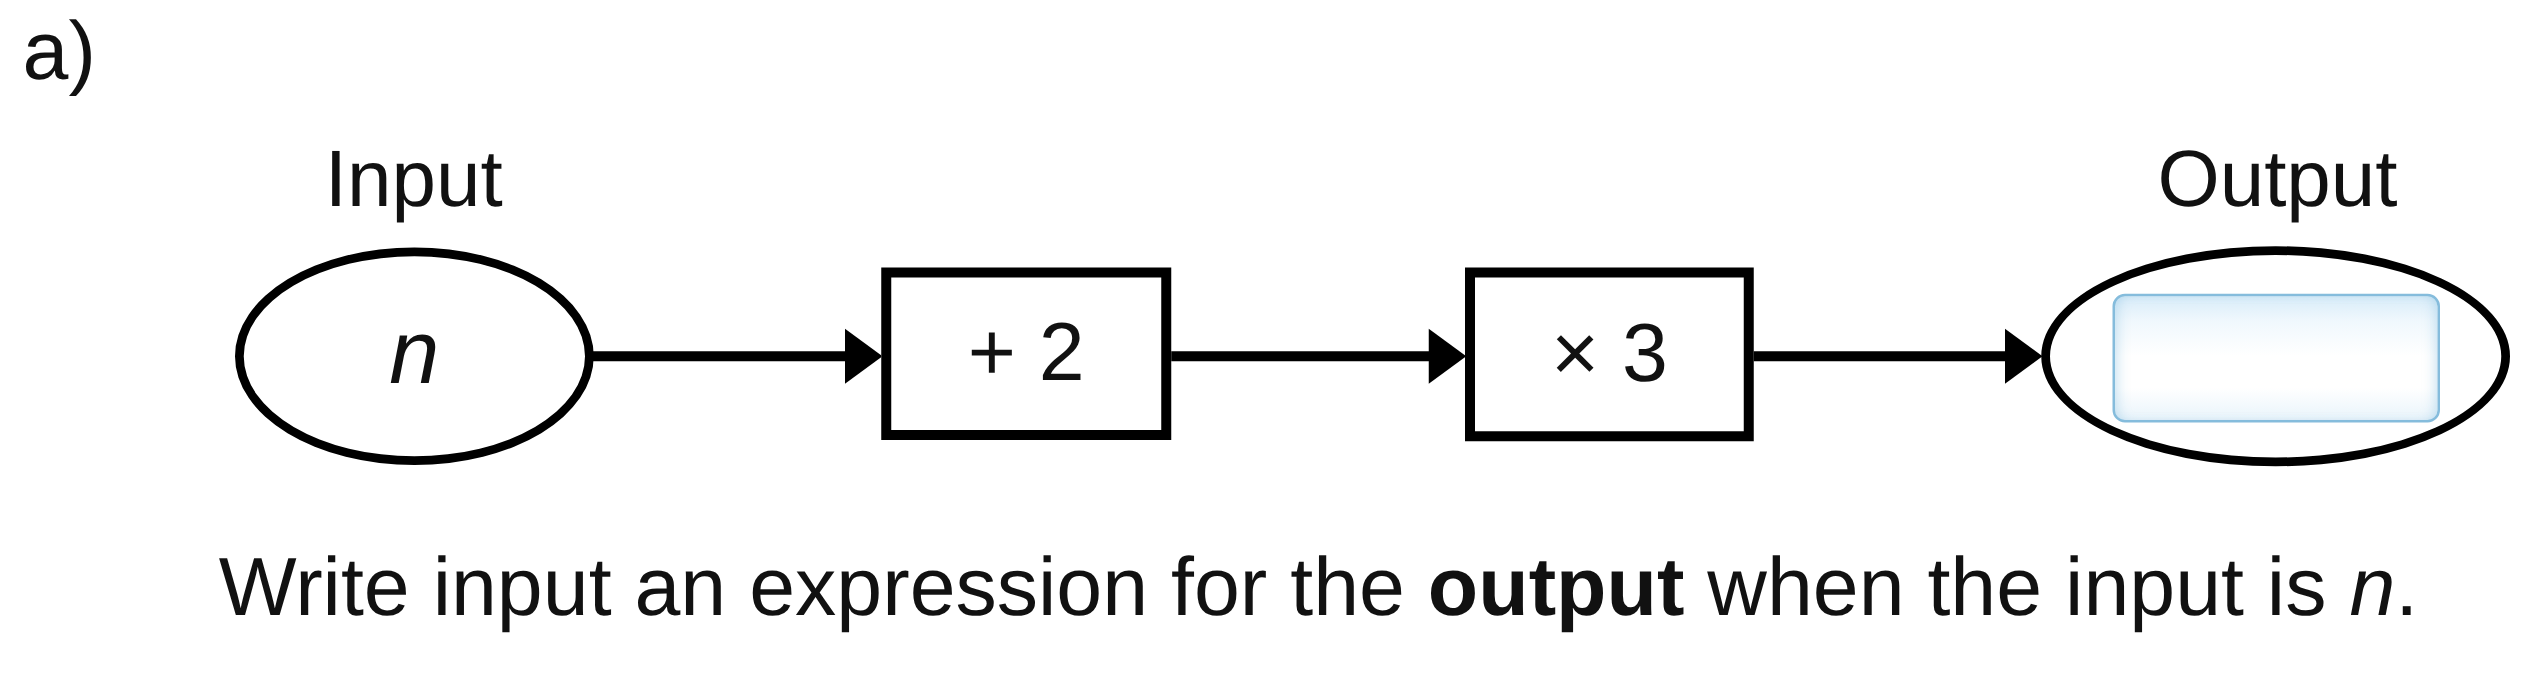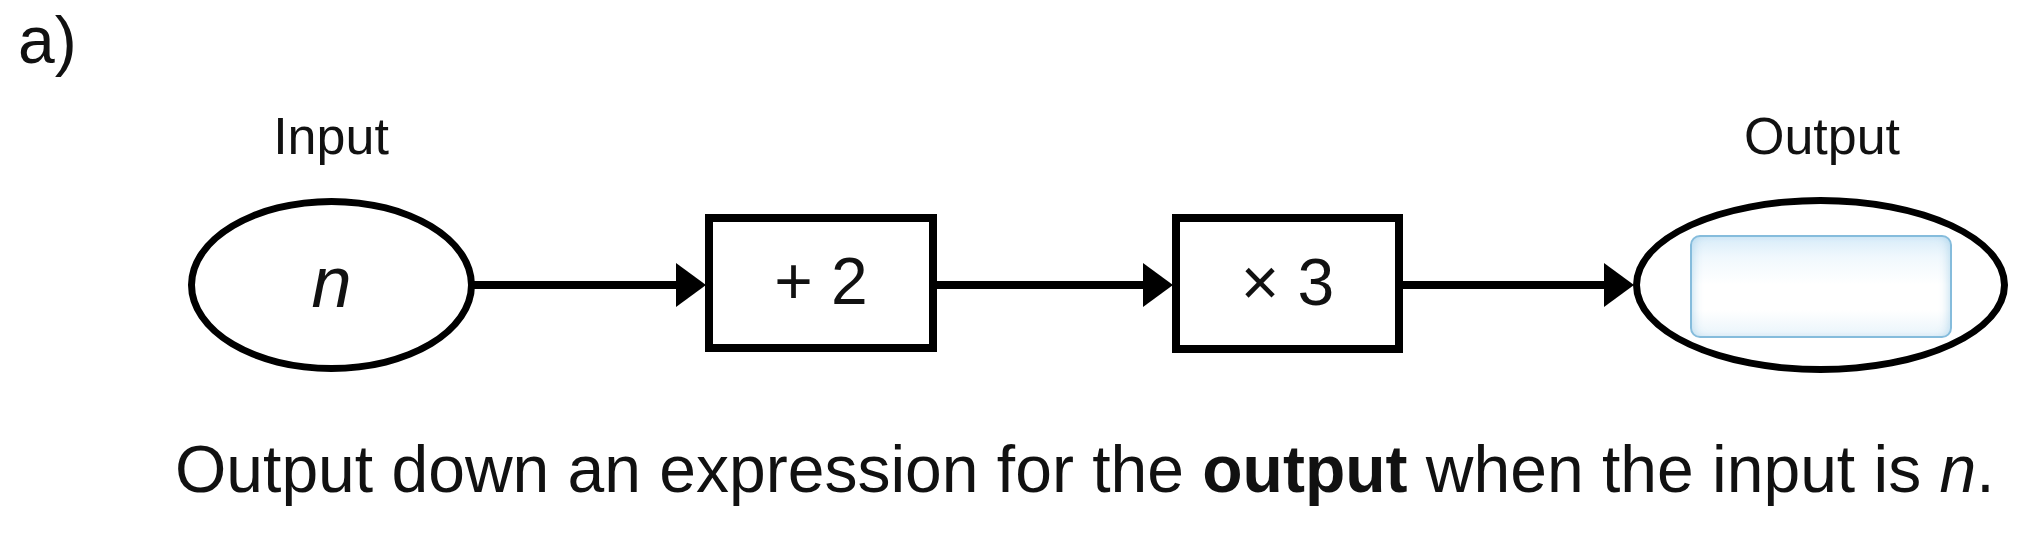--- a/index.html
+++ b/index.html
@@ -15,21 +15,21 @@
 
   
   .txt { position: absolute; font-size: 66px; line-height: 1.15; white-space: nowrap; color: #111; }
   .part-label { left: 18px; top: 3px; }
   .intro { left: 175px; top: 3px; }
   .prompt { left: 175px; top: 432px; }
   .prompt .bold { font-weight: bold; }
   .prompt .ital { font-style: italic; }
 
   
-  .shape-label { position: absolute; font-size: 52px; line-height: 1.1; transform: translateX(-50%); white-space: nowrap; }
+  .shape-label { position: absolute; font-size: 64px; line-height: 1.1; transform: translateX(-50%); white-space: nowrap; }
   .input-label { left: 331px; top: 108px; }
   .output-label { left: 1822px; top: 108px; }
 
   
   .ellipse {
     position: absolute;
     border: 7px solid #000;
     border-radius: 50%;
     background: #fff;
     display: flex; align-items: center; justify-content: center;
@@ -119,16 +119,16 @@
       <div class="arrow-line"></div>
       <div class="arrow-head"></div>
     </div>
 
     <div class="ellipse output-ellipse"></div>
 
     <input class="answer-input" type="text" value="" style="">
   </div>
 
   <div class="txt prompt">
-    <span>Output down an expression for the </span><span class="bold">output</span><span> when the input is </span><span class="ital">n</span><span>.</span>
+    <span>Write input an expression for the </span><span class="bold">output</span><span> when the input is </span><span class="ital">n</span><span>.</span>
   </div>
 
 </div>
 
 </body></html>

